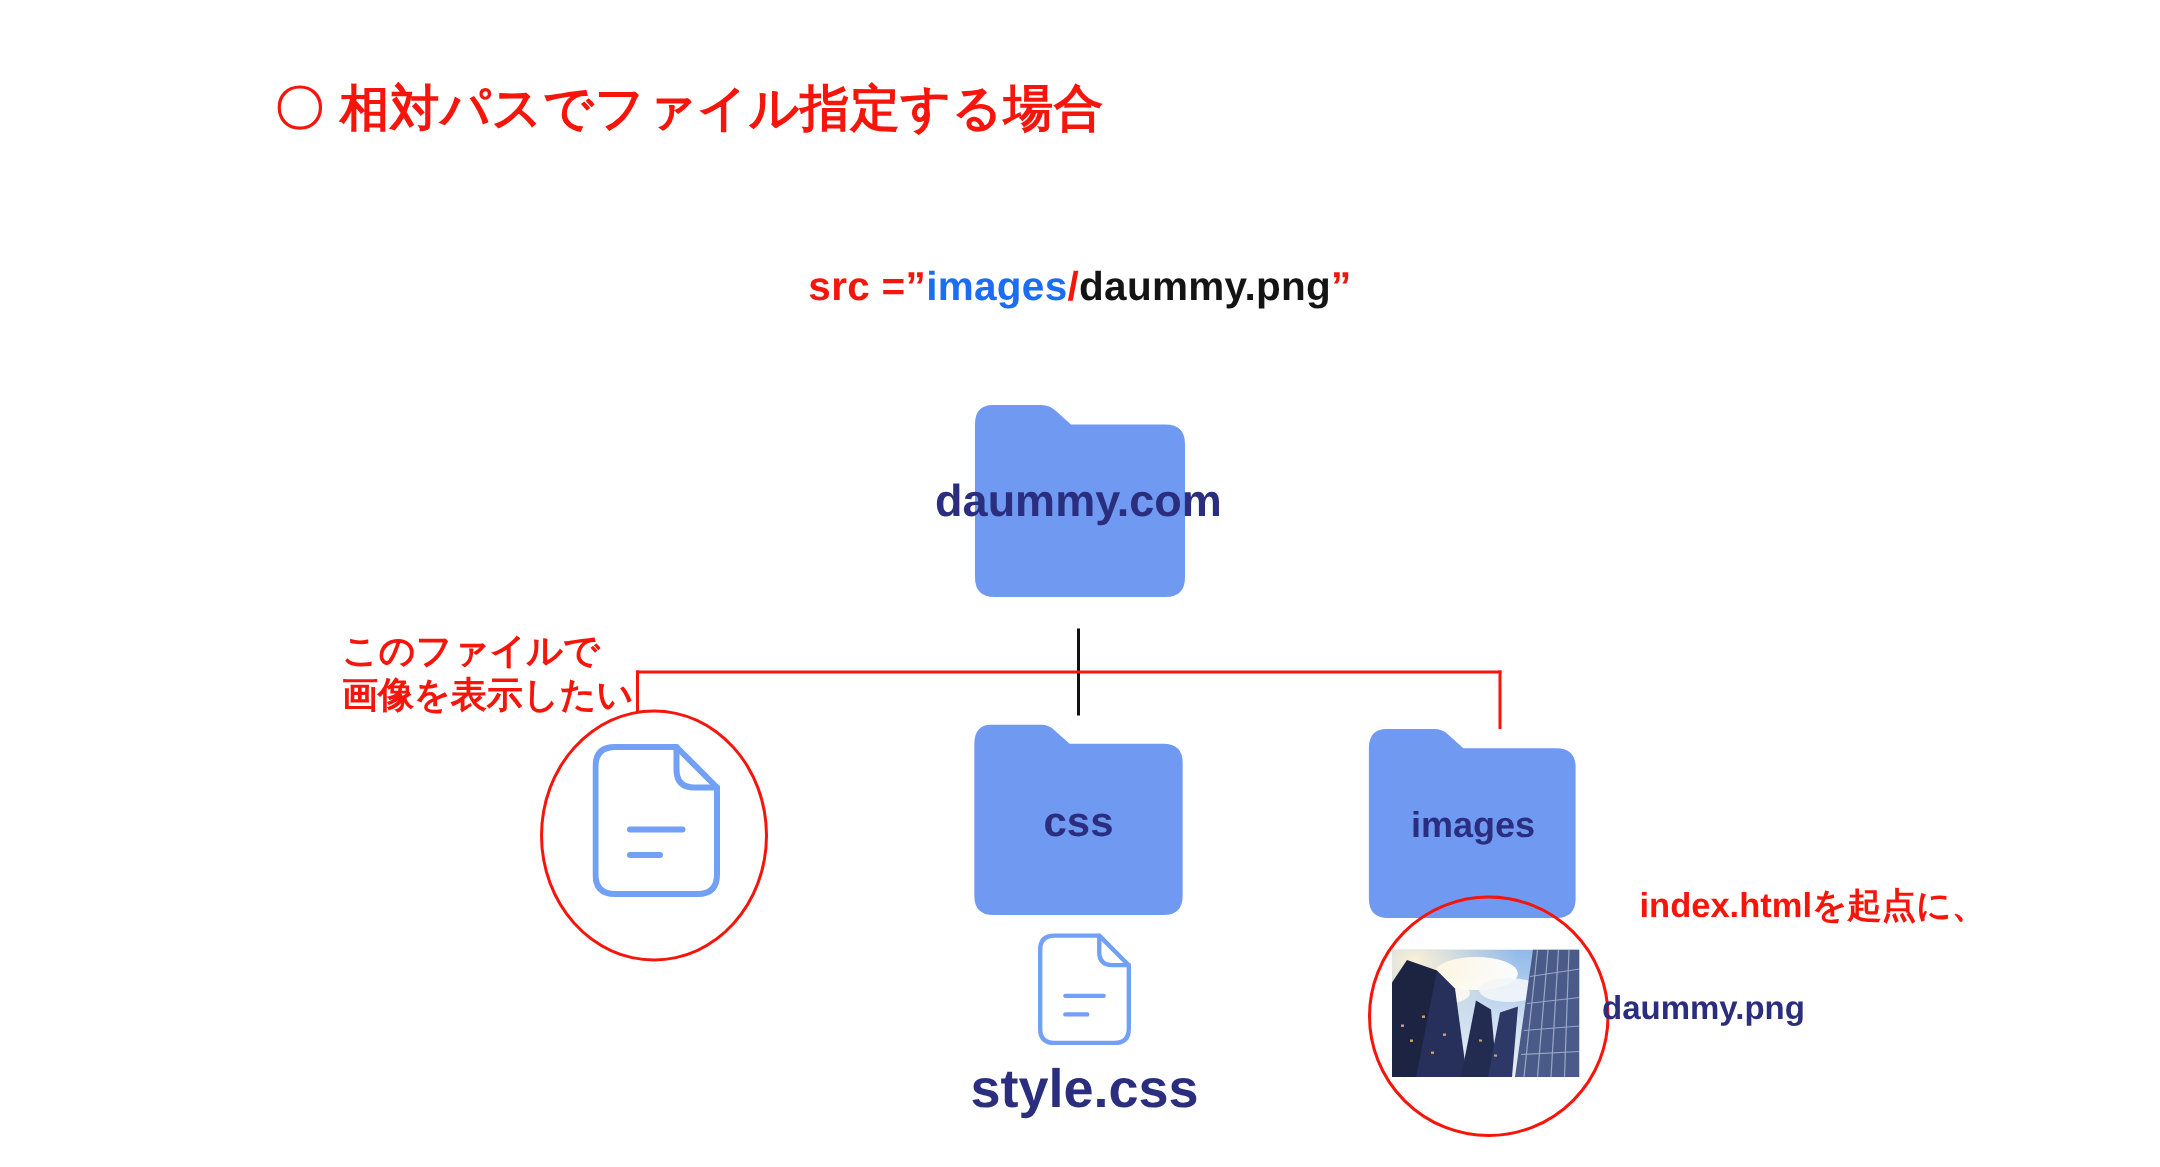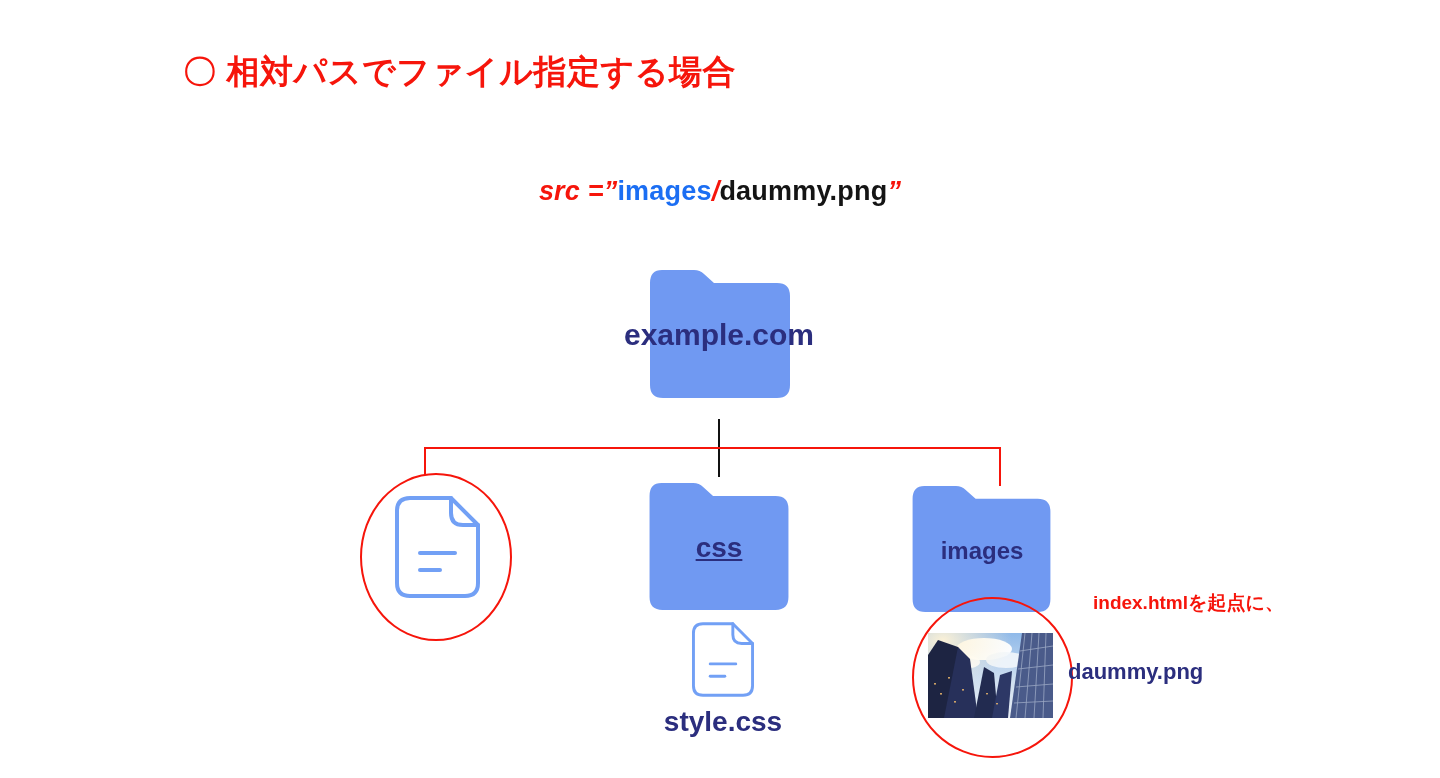--- a/index.html
+++ b/index.html
@@ -18,53 +18,53 @@
 
   .abs{position:absolute;}
 
   
   .title{left:183px;top:50px;display:flex;align-items:center;gap:10px;
          color:var(--accent-red);font-weight:bold;font-size:33px;white-space:nowrap;letter-spacing:0.5px;}
 
   
   .code-line{left:720px;top:176px;transform:translateX(-50%);display:flex;align-items:baseline;
              font-weight:bold;font-size:27px;white-space:pre;letter-spacing:0.2px;}
-  .code-red{color:var(--accent-red);font-style:italic;}
+  .code-red{color:var(--accent-red);}
   .code-blue{color:var(--link-blue);}
   .code-black{color:var(--code-black);}
 
   
   .vline{width:2px;}
   .hline{height:2px;}
   .black-line{background:var(--line-black);}
   .red-line{background:var(--accent-red);}
 
   
   .folder-path{fill:var(--folder-blue);}
   .file-outline{fill:none;stroke:var(--icon-stroke);stroke-width:4;stroke-linejoin:round;stroke-linecap:round;}
 
   
   .label{color:var(--navy);font-weight:bold;white-space:nowrap;line-height:1;}
   .label.centered{transform:translateX(-50%);text-align:center;}
   .lbl-root{left:719px;top:320px;font-size:30px;}
   .lbl-index{left:437px;top:643px;font-size:30px;}
-  .lbl-css{left:719px;top:534px;font-size:28px;text-decoration:underline;}
-  .lbl-style{left:723px;top:708px;font-size:28px;}
+  .lbl-css{left:719px;top:534px;font-size:28px;}
+  .lbl-style{left:723px;top:708px;font-size:36px;}
   .lbl-images{left:982px;top:539px;font-size:24px;}
   .lbl-daummy{left:1068px;top:661px;font-size:22px;}
 
   
   .red-circle{border:2px solid var(--accent-red);border-radius:50%;background:transparent;}
   .circle-index{left:360px;top:473px;width:152px;height:168px;}
   .circle-image{left:912px;top:597px;width:161px;height:161px;}
 
   
   .note{color:var(--accent-red);font-weight:bold;white-space:nowrap;}
   .note-left{left:228px;top:420px;font-size:24px;line-height:29px;}
-  .note-right{left:1093px;top:588px;font-size:19px;line-height:30px;}
+  .note-right{left:1093px;top:588px;font-size:23px;line-height:30px;}
 </style>
 </head>
 <body>
 
 <div class="canvas">
 
   <div class="abs title">
     <span>〇</span>
     <span>相対パスでファイル指定する場合</span>
   </div>
@@ -72,21 +72,21 @@
   <div class="abs code-line"><span class="code-red">src =</span><span class="code-red">”</span><span class="code-blue">images</span><span class="code-red">/</span><span class="code-black">daummy.png</span><span class="code-red">”</span></div>
 
   <div class="abs vline black-line" style="left:718px;top:419px;height:58px;"></div>
   <div class="abs hline red-line" style="left:424px;top:447px;width:577px;"></div>
   <div class="abs vline red-line" style="left:424px;top:447px;height:28px;"></div>
   <div class="abs vline red-line" style="left:999px;top:447px;height:39px;"></div>
 
   <svg class="abs" style="left:650px;top:270px;" width="140" height="128" viewBox="0 0 140 128">
     <path class="folder-path" d="M12 0 H44 Q50 0 54 4 L64 13 H127 Q140 13 140 26 V115 Q140 128 127 128 H13 Q0 128 0 115 V13 Q0 0 12 0 Z"></path>
   </svg>
-  <div class="abs label centered lbl-root">example.com</div>
+  <div class="abs label centered lbl-root">daummy.com</div>
 
   <svg class="abs" style="left:395px;top:496px;" width="85" height="102" viewBox="0 0 85 102">
     <path class="file-outline" d="M15 2 H56 L83 29 V87 Q83 100 70 100 H15 Q2 100 2 87 V15 Q2 2 15 2 Z"></path>
     <path class="file-outline" d="M56 2 V17 Q56 29 68 29 H83"></path>
     <path class="file-outline" d="M25 57 H60"></path>
     <path class="file-outline" d="M25 74 H45"></path>
   </svg>
   <div class="abs red-circle circle-index"></div>
 
   <svg class="abs" style="left:648px;top:483px;" width="142" height="127" viewBox="0 0 140 128">
@@ -145,18 +145,22 @@
       <rect x="20" y="44" width="2" height="1.6"></rect>
       <rect x="26" y="68" width="2" height="1.6"></rect>
       <rect x="34" y="56" width="2" height="1.6"></rect>
       <rect x="58" y="60" width="2" height="1.4"></rect>
       <rect x="68" y="70" width="2" height="1.4"></rect>
     </g>
   </svg>
   <div class="abs red-circle circle-image"></div>
   <div class="abs label lbl-daummy">daummy.png</div>
 
+  <div class="abs note note-left">
+    <div>このファイルで</div>
+    <div>画像を表示したい</div>
+  </div>
 
   <div class="abs note note-right">
     <div>index.htmlを起点に、</div>
   </div>
 
 </div>
 
 </body></html>

